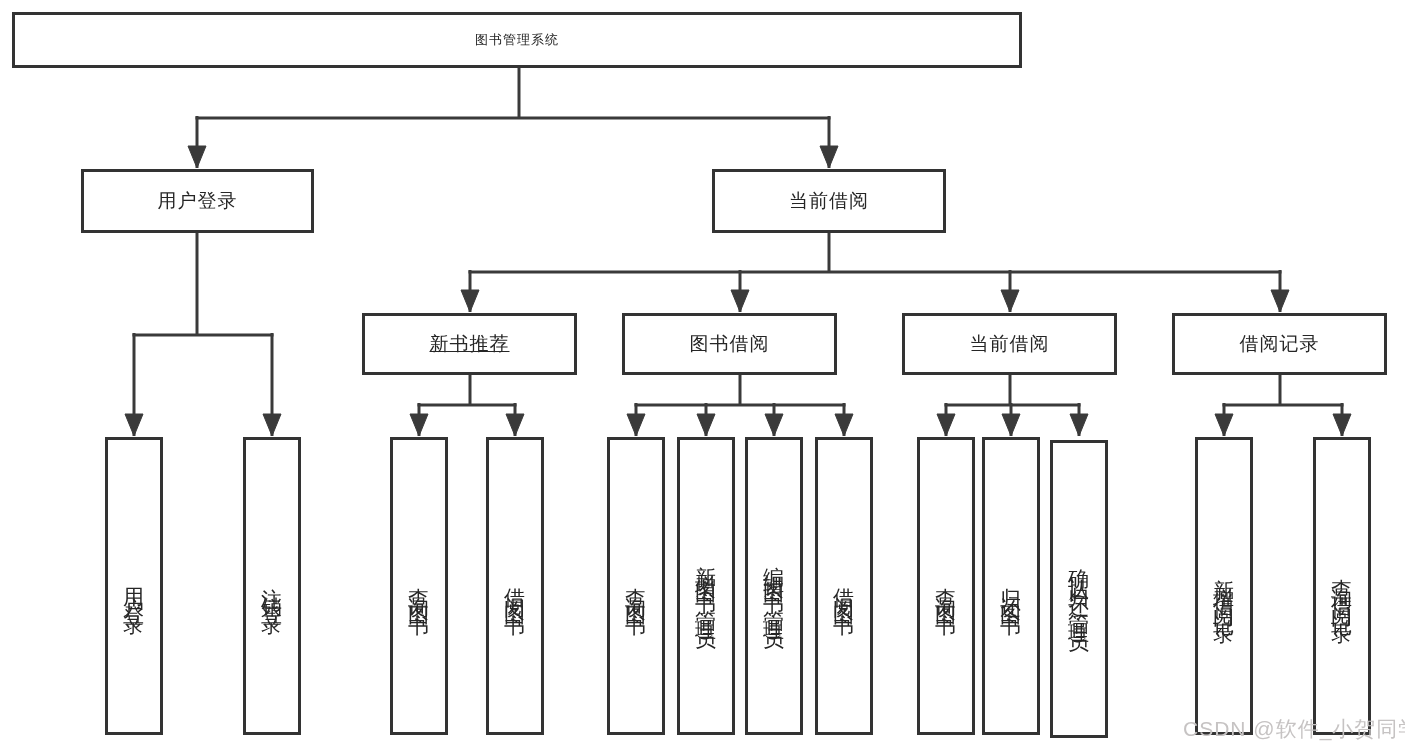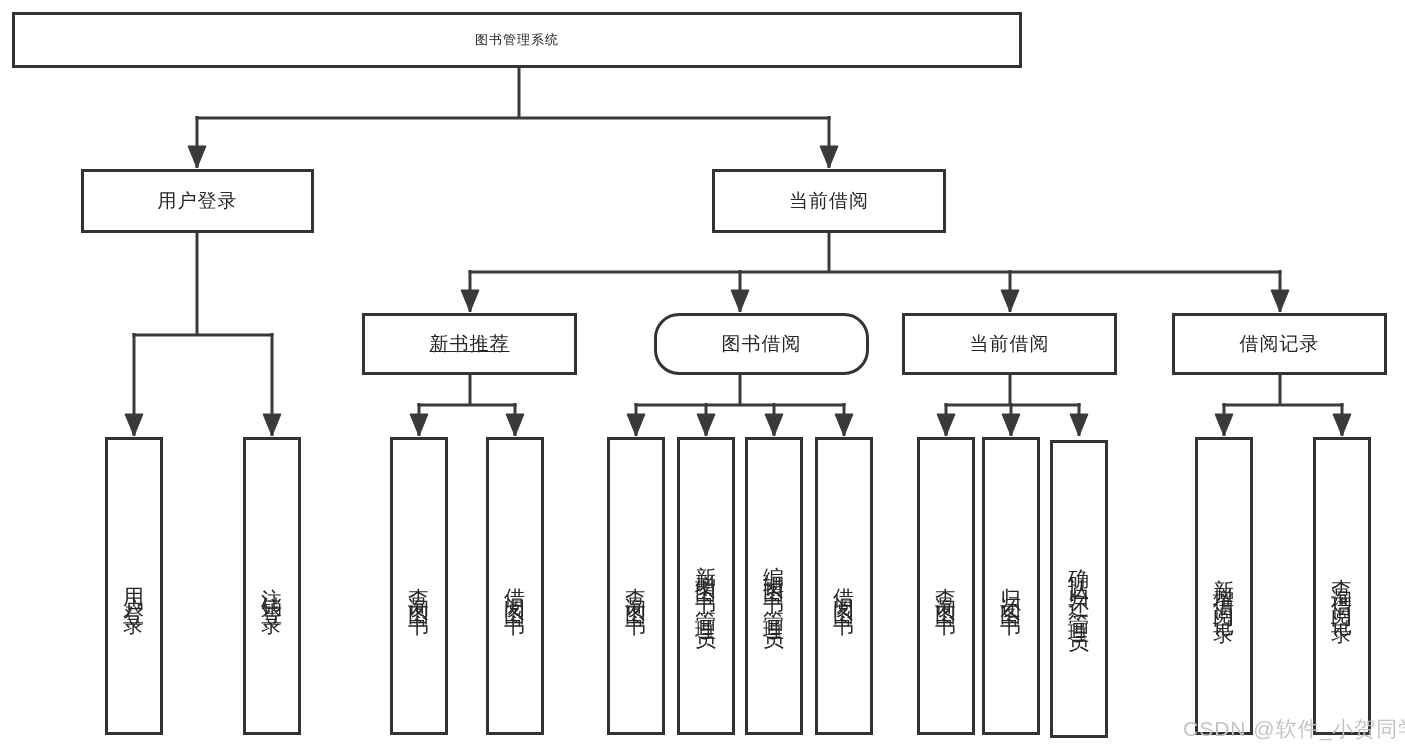--- a/index.html
+++ b/index.html
@@ -141,21 +141,21 @@
       <path class="wire" d="M1342,403 L1342,436" marker-end="url(#ah)"></path>
     </g>
   </svg>
 
   <div class="node root">图书管理系统</div>
 
   <div class="node branch" style="left:81px;">用户登录</div>
   <div class="node branch" style="left:712px;width:234px;">当前借阅</div>
 
   <div class="node sub" style="left:362px;text-decoration:underline;">新书推荐</div>
-  <div class="node sub" style="left:654px;border-radius:25px;">图书借阅</div>
+  <div class="node sub" style="left:622px;">图书借阅</div>
   <div class="node sub" style="left:1172px;">借阅记录</div>
   <div class="node sub" style="left:902px;">当前借阅</div>
 
   <div class="node leaf" style="left:105px;">用户登录</div>
   <div class="node leaf" style="left:243px;">注销登录</div>
 
   <div class="node leaf" style="left:390px;">查询图书</div>
   <div class="node leaf" style="left:486px;">借阅图书</div>
 
   <div class="node leaf" style="left:607px;">查询图书</div>

